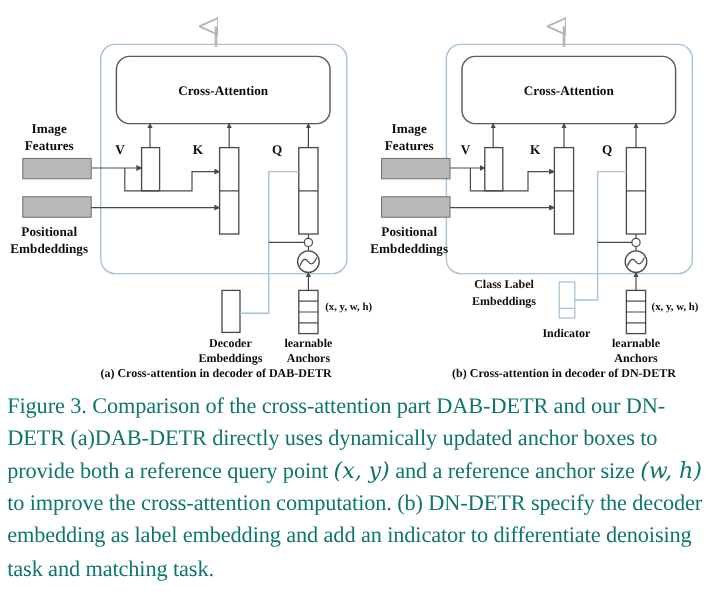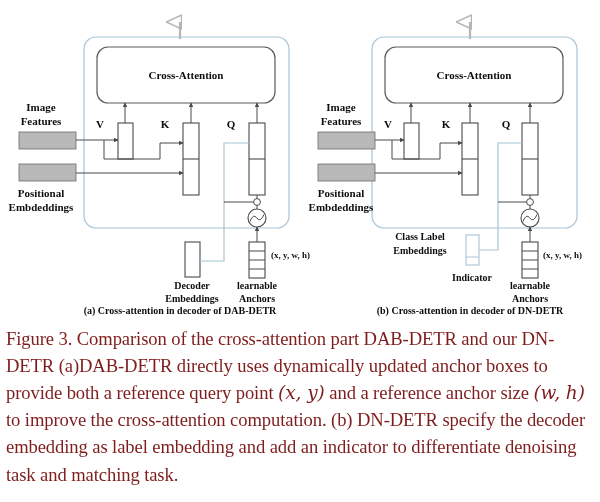--- a/index.html
+++ b/index.html
@@ -35,21 +35,21 @@
   #caption {
     position: absolute;
     left: 0;
     top: 306px;
     width: 600px;
     padding: 0 8px 0 6px;
     box-sizing: border-box;
     font-family: "Liberation Serif", "DejaVu Serif", serif;
     font-size: 18.6px;
     line-height: 27.2px;
-    color: #7f1d1d;
+    color: #0f766e;
     text-align: left;
     letter-spacing: -0.1px;
   }
   #caption .mathvar {
     font-family: "DejaVu Serif", serif;
     font-style: italic;
   }
   #watermark {
     position: absolute;
     right: 10px;

